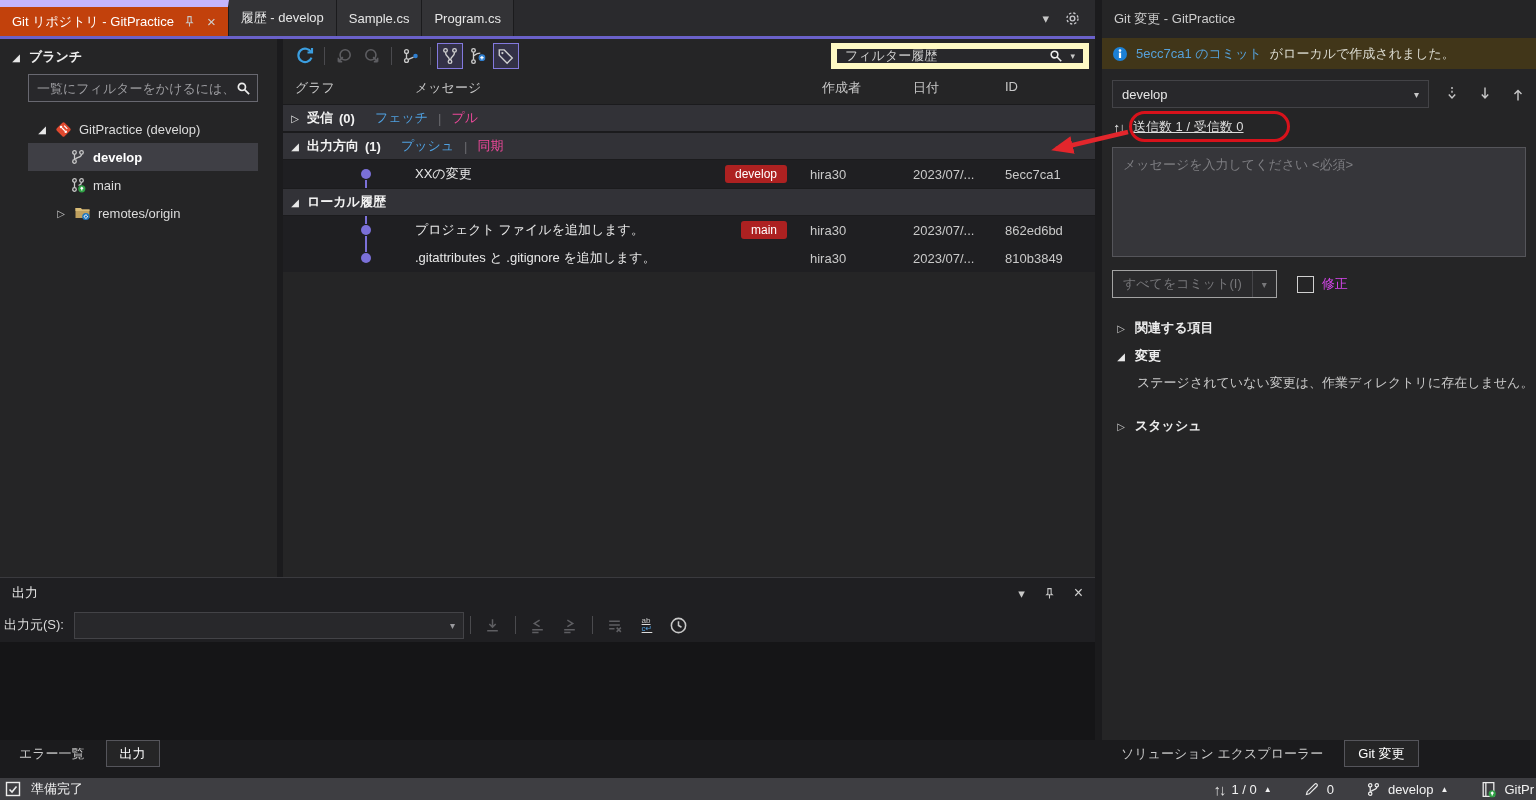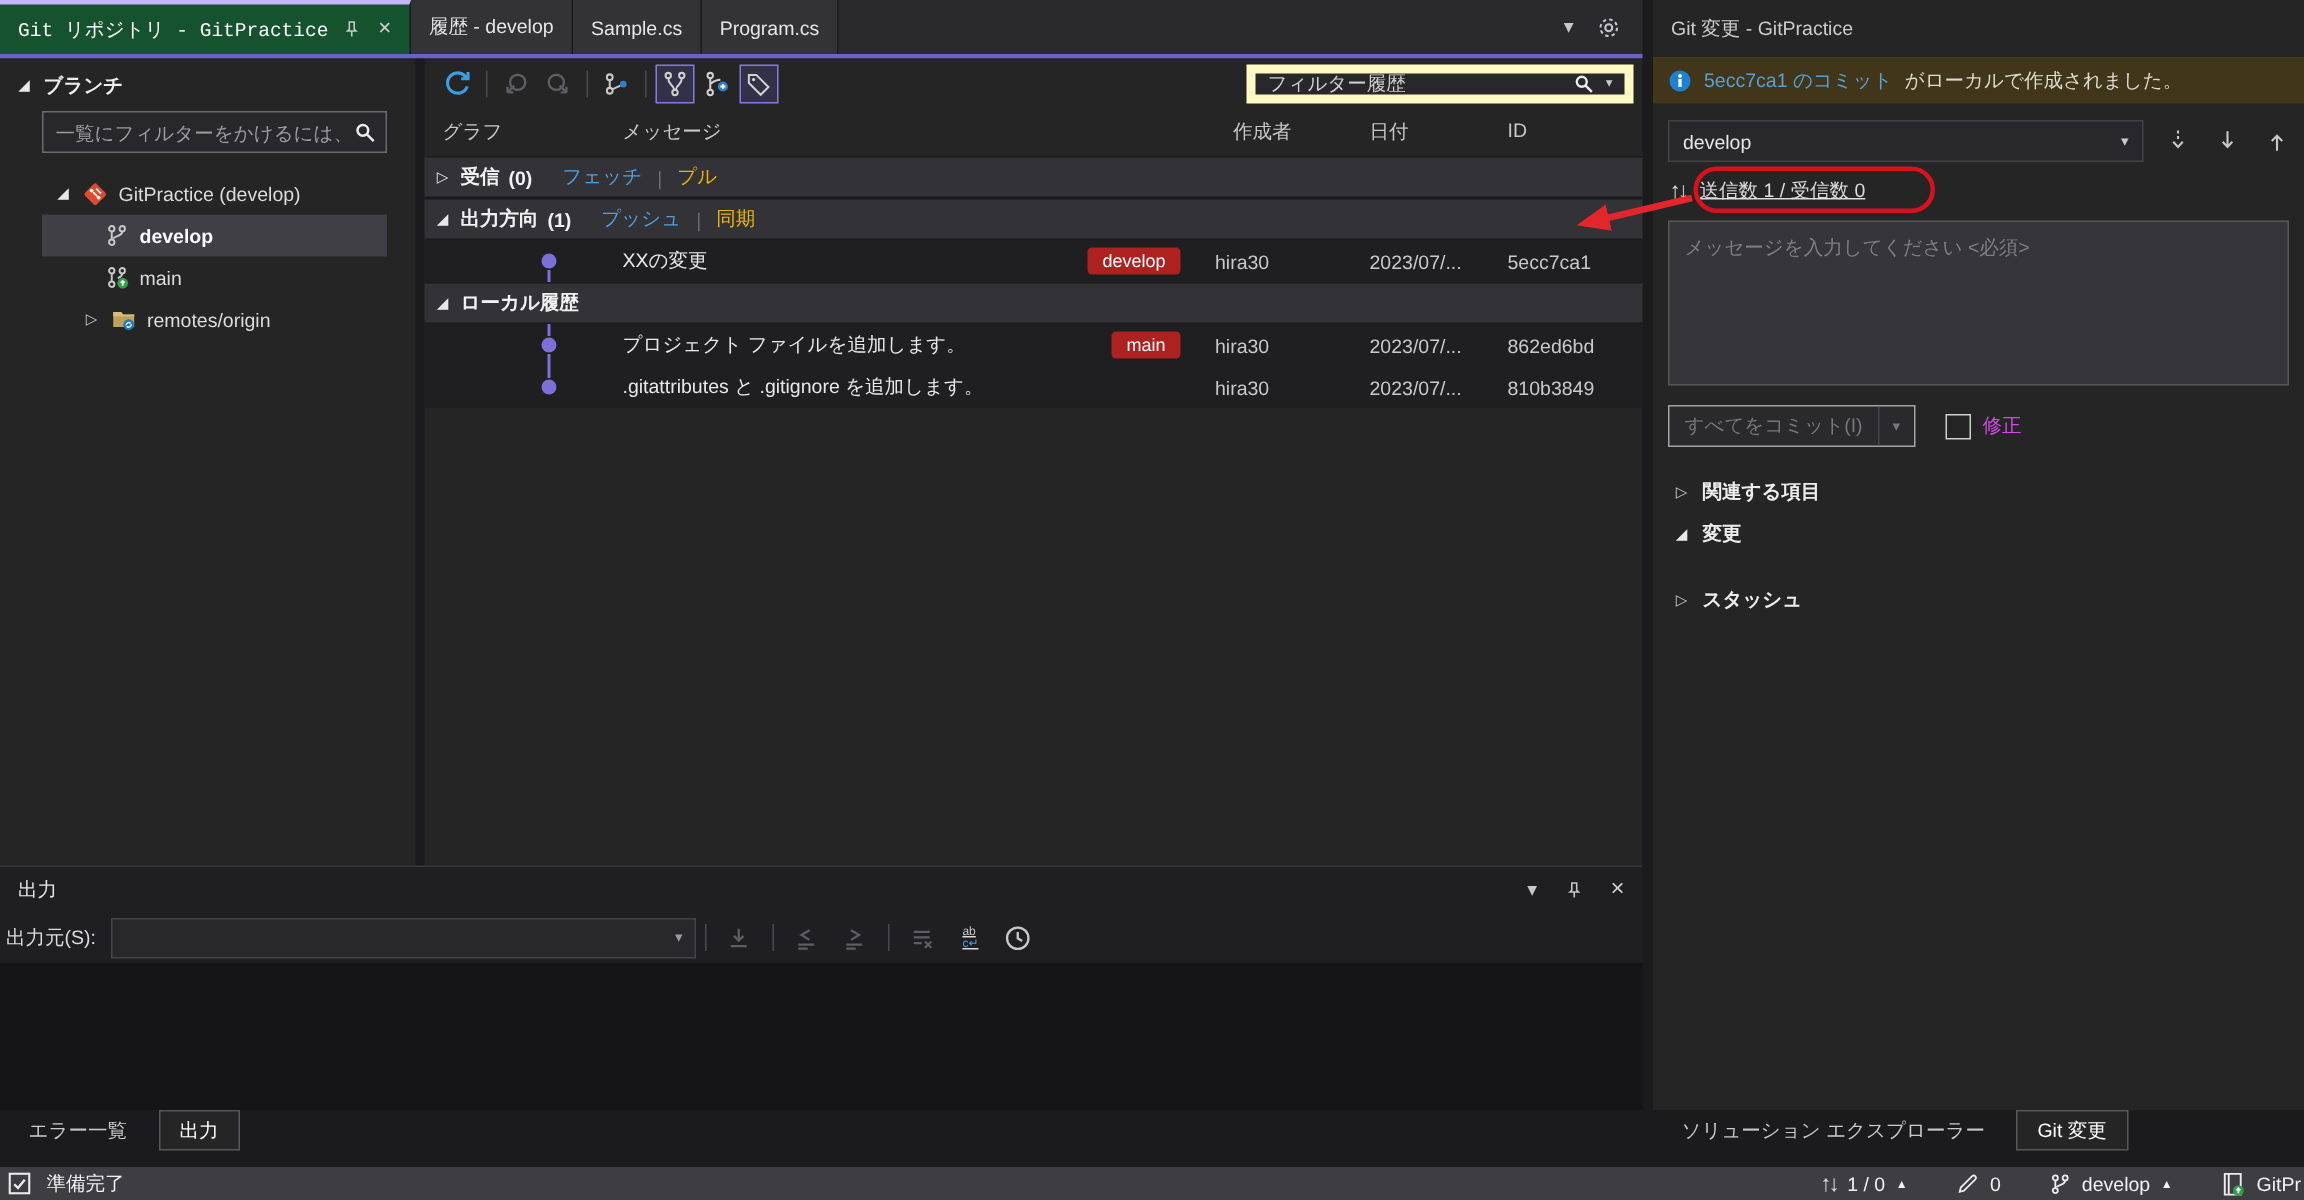--- a/index.html
+++ b/index.html
@@ -7,21 +7,21 @@
   #root {
     position:relative; width:1536px; height:800px; overflow:hidden;
     background:#1B1B1D; color:#DCDCDC;
     font-family:"Liberation Sans","DejaVu Sans",sans-serif; font-size:13px;
   }
   svg { display:block; }
 
   
   .tabstrip { position:absolute; left:0; top:0; width:1095px; height:36px; background:#2A2A2D; display:flex; align-items:stretch; }
   .tab { display:flex; align-items:center; gap:9px; padding:0 12px; background:#333336; border-right:1px solid #1B1B1D; color:#E6E6E6; cursor:default; }
-  .tab.active { background:#14532d; border-top:3px solid #c4b5fd; color:#FFFFFF;font-family:Liberation Mono, monospace; }
+  .tab.active { background:#c2410c; border-top:7px solid #c4b5fd; color:#FFFFFF; }
   .tab .close-x { font-size:15px; color:#D0D0D0; margin-left:2px; }
   .tabstrip-right { margin-left:auto; display:flex; align-items:center; gap:15px; padding-right:14px; }
   .accent-line { position:absolute; left:0; top:36px; width:1095px; height:3px; background:#6A61C9; }
 
   
   .doc-body { position:absolute; left:0; top:39px; width:1095px; height:538px; display:flex; }
   .branches-pane { width:277px; background:#252526; position:relative; }
   .vdivider { width:6px; background:#1B1B1D; }
   .history-pane { flex:1; background:#252526; position:relative; }
 
@@ -52,21 +52,21 @@
   .hheader span { position:absolute; top:7px; color:#C7C7C7; }
   .col-graph { left:12px; } .col-msg { left:132px; } .col-author { left:539px; } .col-date { left:630px; } .col-id { left:722px; }
 
   .hrows { position:absolute; top:65px; left:0; right:0; }
   .hrow { height:28px; position:relative; display:flex; align-items:center; }
   .hrow.section { background:#323237; border-top:1px solid #1B1B1D; border-bottom:1px solid #1B1B1D; padding-left:6px; gap:6px; }
   .hrow.commit { background:#1F1F22; }
   .sec-label { font-weight:bold; color:#F2F2F2; }
   .sec-count { font-weight:bold; color:#F2F2F2; margin-right:10px; }
   .sec-link { color:#4FA0E0; margin:0 4px; }
-  .sec-link.disabled { color:#eab308;text-align:right; }
+  .sec-link.disabled { color:#ec4899;text-align:right; }
   .sec-pipe { color:#6A6A6E; }
   .graph-cell { position:absolute; left:71px; top:0; bottom:0; width:24px; }
   .gdot { position:absolute; left:50%; top:50%; width:10px; height:10px; margin:-5px 0 0 -5px; border-radius:50%; background:#7B70D8; }
   .gline { position:absolute; left:50%; width:2px; margin-left:-1px; background:#7B70D8; }
   .gline.up { top:0; height:8px; } .gline.down { bottom:0; height:8px; }
   .cmsg { position:absolute; left:132px; color:#E8E8E8; }
   .cbadge { position:absolute; right:308px; background:#AD2121; color:#fff; padding:2px 10px; border-radius:3px; font-size:12px; }
   .cbadge:empty { display:none; }
   .cauthor { position:absolute; left:527px; color:#C9C9C9; }
   .cdate { position:absolute; left:630px; color:#C9C9C9; }
@@ -488,20 +488,21 @@
     </div>
     <div class="rp-tree">
       <div class="rp-tree-row">
         <span class="twisty dim">▷</span>
         <span>関連する項目</span>
       </div>
       <div class="rp-tree-row">
         <span class="twisty">◢</span>
         <span>変更</span>
       </div>
+      <div class="rp-tree-note">ステージされていない変更は、作業ディレクトリに存在しません。</div>
       <div class="rp-tree-row rp-stash">
         <span class="twisty dim">▷</span>
         <span>スタッシュ</span>
       </div>
     </div>
   </div>
 
   <div class="status-bar">
     <div class="sb-left">
       <span>

